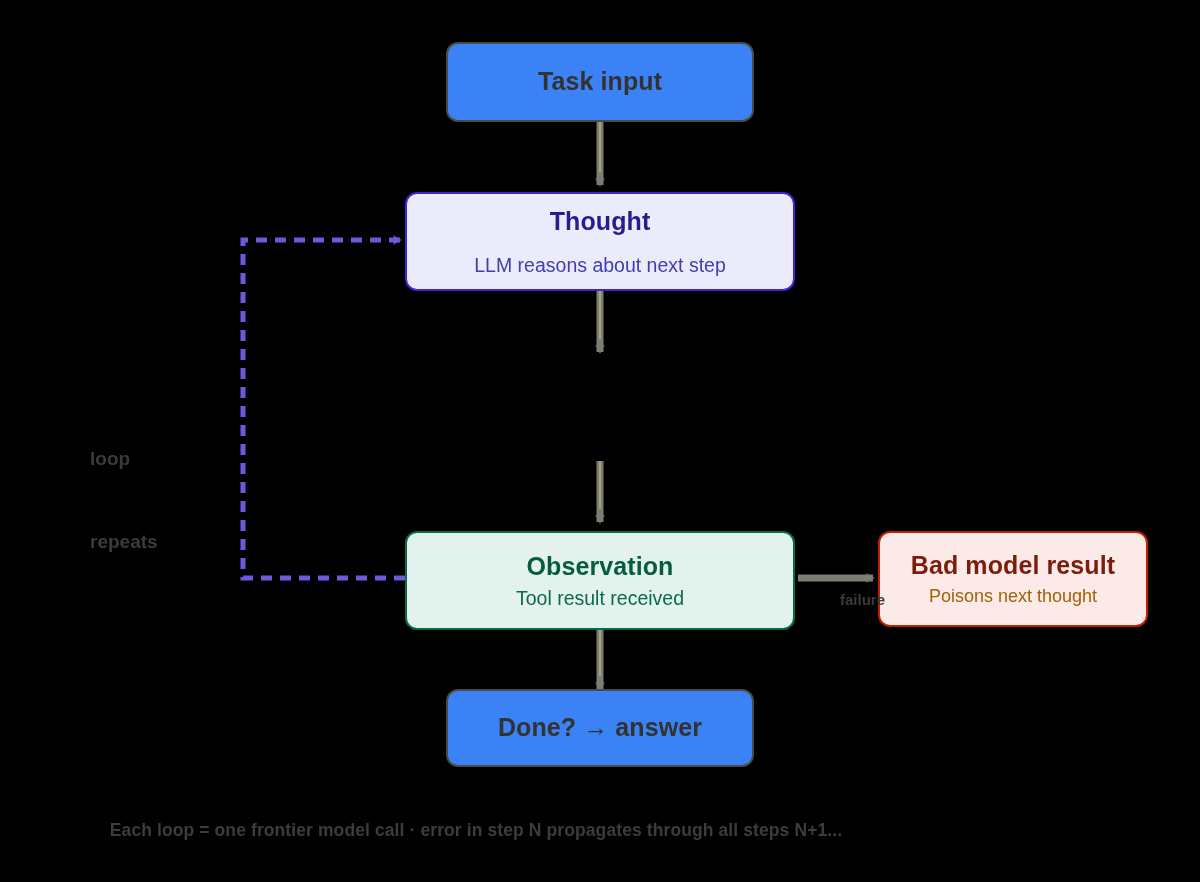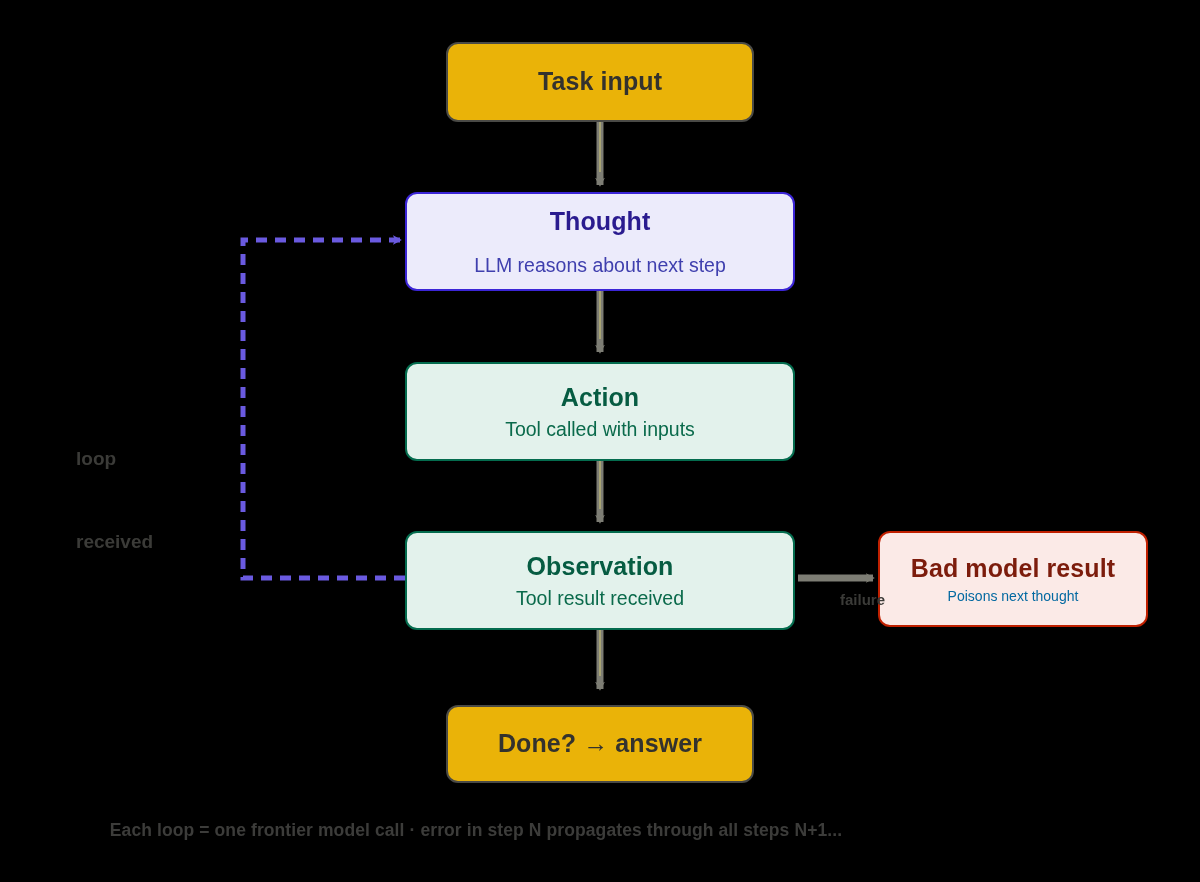--- a/index.html
+++ b/index.html
@@ -36,21 +36,21 @@
   }
   .node .title {
     font-weight: 700;
     letter-spacing: 0.1px;
   }
   .node .sub {
     font-weight: 400;
   }
   
   .node.neutral {
-    background: #eab308;
+    background: #3b82f6;
     border: 2px solid #4a4a46;
   }
   .node.neutral .title {
     color: #33322e;
     font-size: 25px;
   }
   .node.thought {
     background: #ecebfb;
     border: 2.5px solid #3b25d6;
   }
@@ -79,32 +79,32 @@
   .node.danger {
     background: #fbeae7;
     border: 2.5px solid #c02000;
   }
   .node.danger .title {
     color: #7c1c0c;
     font-size: 25px;
     margin-bottom: 4px;
   }
   .node.danger .sub {
-    color: #0369a1;
-    font-size: 14px;
+    color: #a16207;
+    font-size: 18px;
   }
   
   .edge-label {
     position: absolute;
     color: #3b3b38;
     font-weight: 700;
     white-space: pre;
   }
   #loop-label {
-    left: 76px;
+    left: 90px;
     top: 390px;
     font-size: 19px;
     line-height: 1.45;
     text-align: left;
   }
   #failure-label {
     left: 840px;
     top: 547px;
     font-size: 15px;
     margin-top: 44px;
@@ -167,41 +167,37 @@
 
   <div class="node neutral" id="node-task-input" style="left:446px; top:42px; width:308px; height:80px;">
     <div class="title">Task input</div>
   </div>
 
   <div class="node thought" id="node-thought" style="left:405px; top:192px; width:390px; height:99px;">
     <div class="title">Thought</div>
     <div class="sub">LLM reasons about next step</div>
   </div>
 
-  <div class="node green" id="node-action" style="left:405px; top:362px; width:390px; height:99px;">
-    <div class="title">Action</div>
-    <div class="sub">Tool called with inputs</div>
-  </div>
 
   <div class="node green" id="node-observation" style="left:405px; top:531px; width:390px; height:99px;">
     <div class="title">Observation</div>
     <div class="sub">Tool result received</div>
   </div>
 
   <div class="node danger" id="node-bad-tool-result" style="left:878px; top:531px; width:270px; height:96px;">
     <div class="title">Bad model result</div>
     <div class="sub">Poisons next thought</div>
   </div>
 
-  <div class="node neutral" id="node-done" style="left:446px; top:689px; width:308px; height:78px;margin-top:16px;">
+  <div class="node neutral" id="node-done" style="left:446px; top:689px; width:308px; height:78px;">
     <div class="title">Done? → answer</div>
   </div>
 
   <div class="edge-label" id="loop-label">
     <div>loop</div>
-    <div>received</div>
+    <div>repeats</div>
   </div>
 
   <div class="edge-label" id="failure-label">failure</div>
 
   <div id="caption">Each loop = one frontier model call · error in step N propagates through all steps N+1...</div>
 
 </div>
 
 </body></html>

